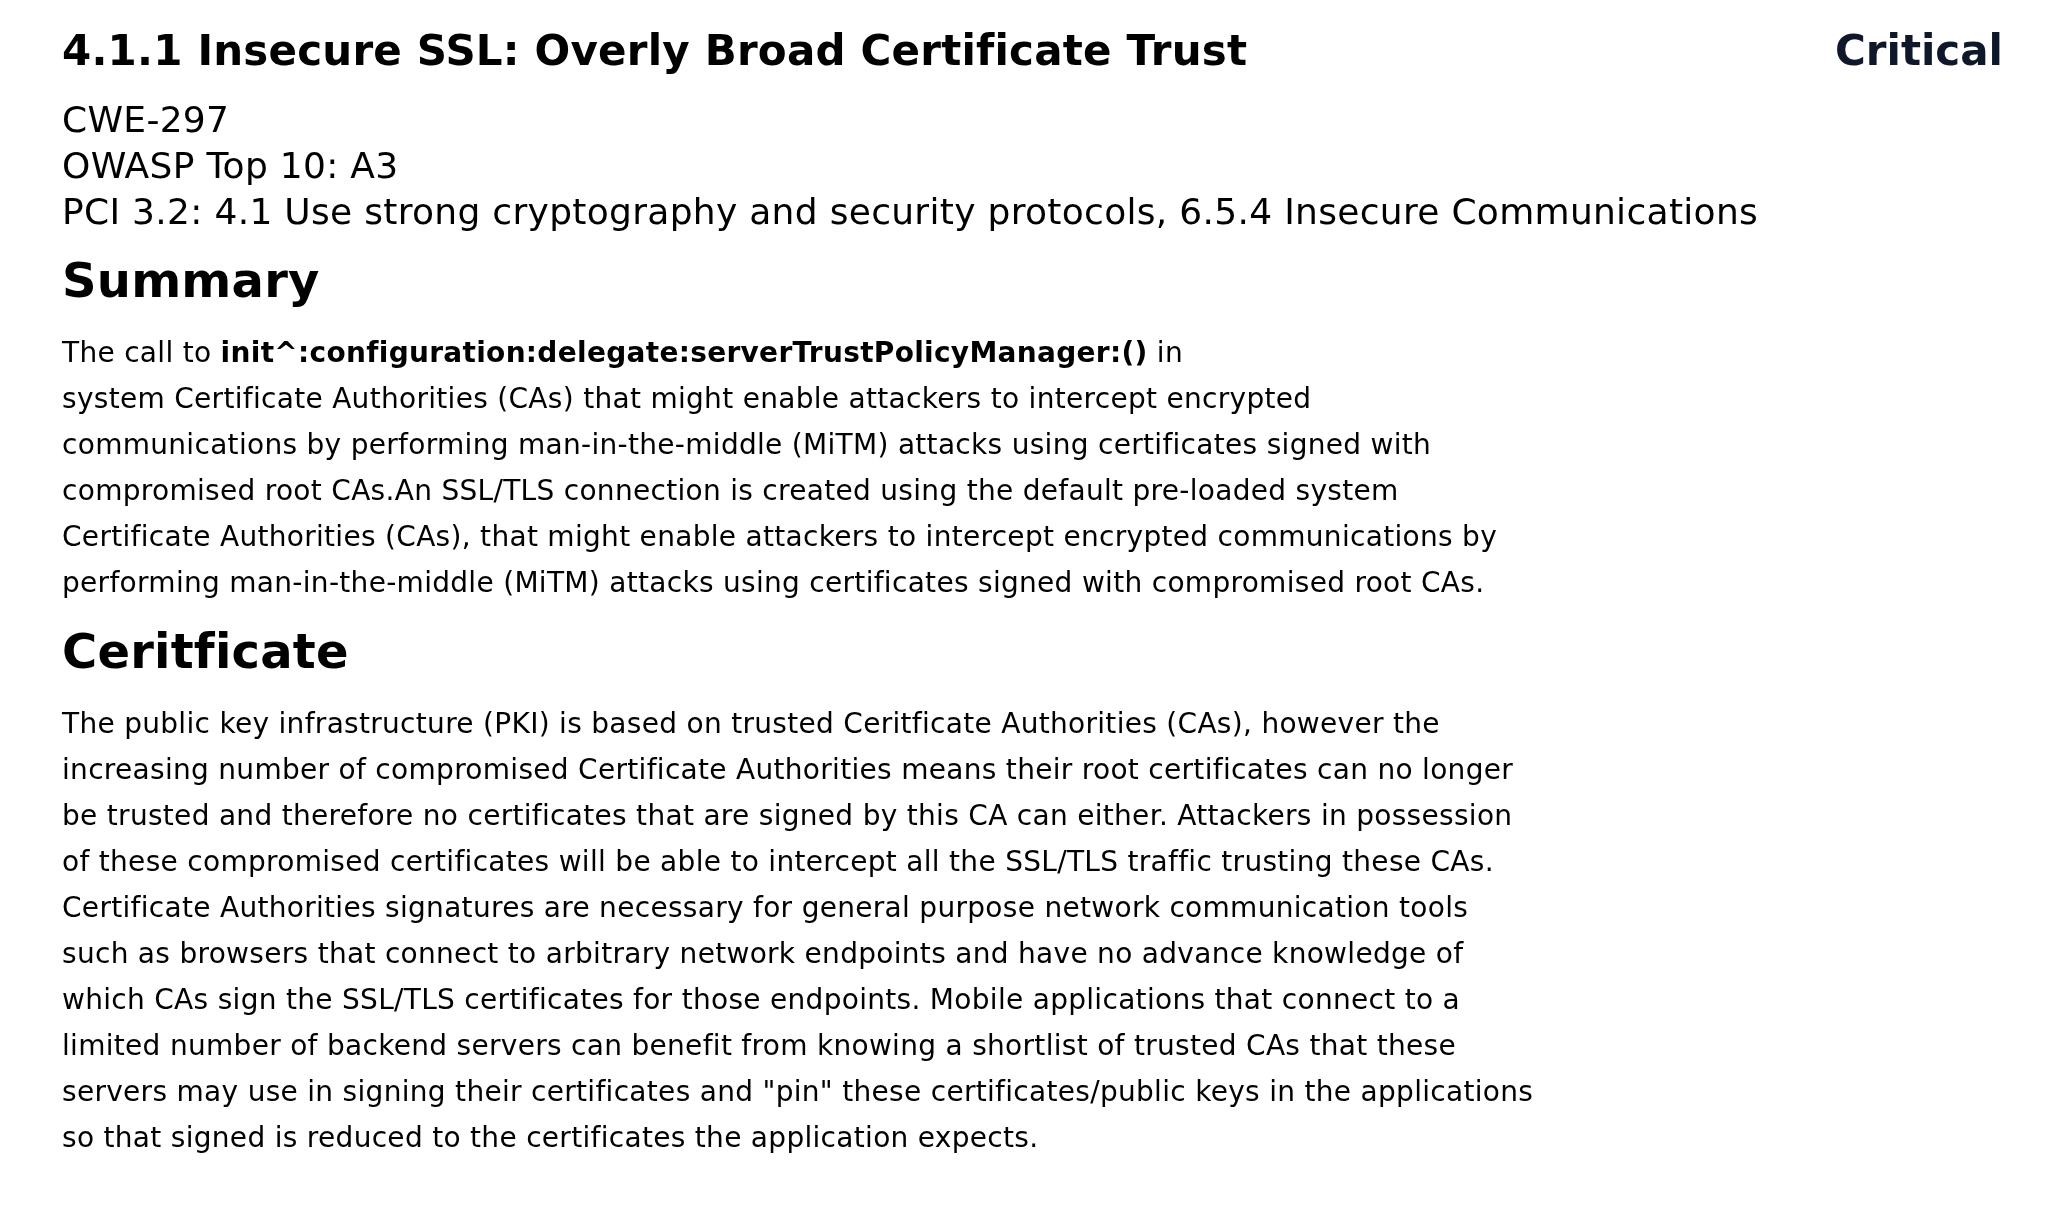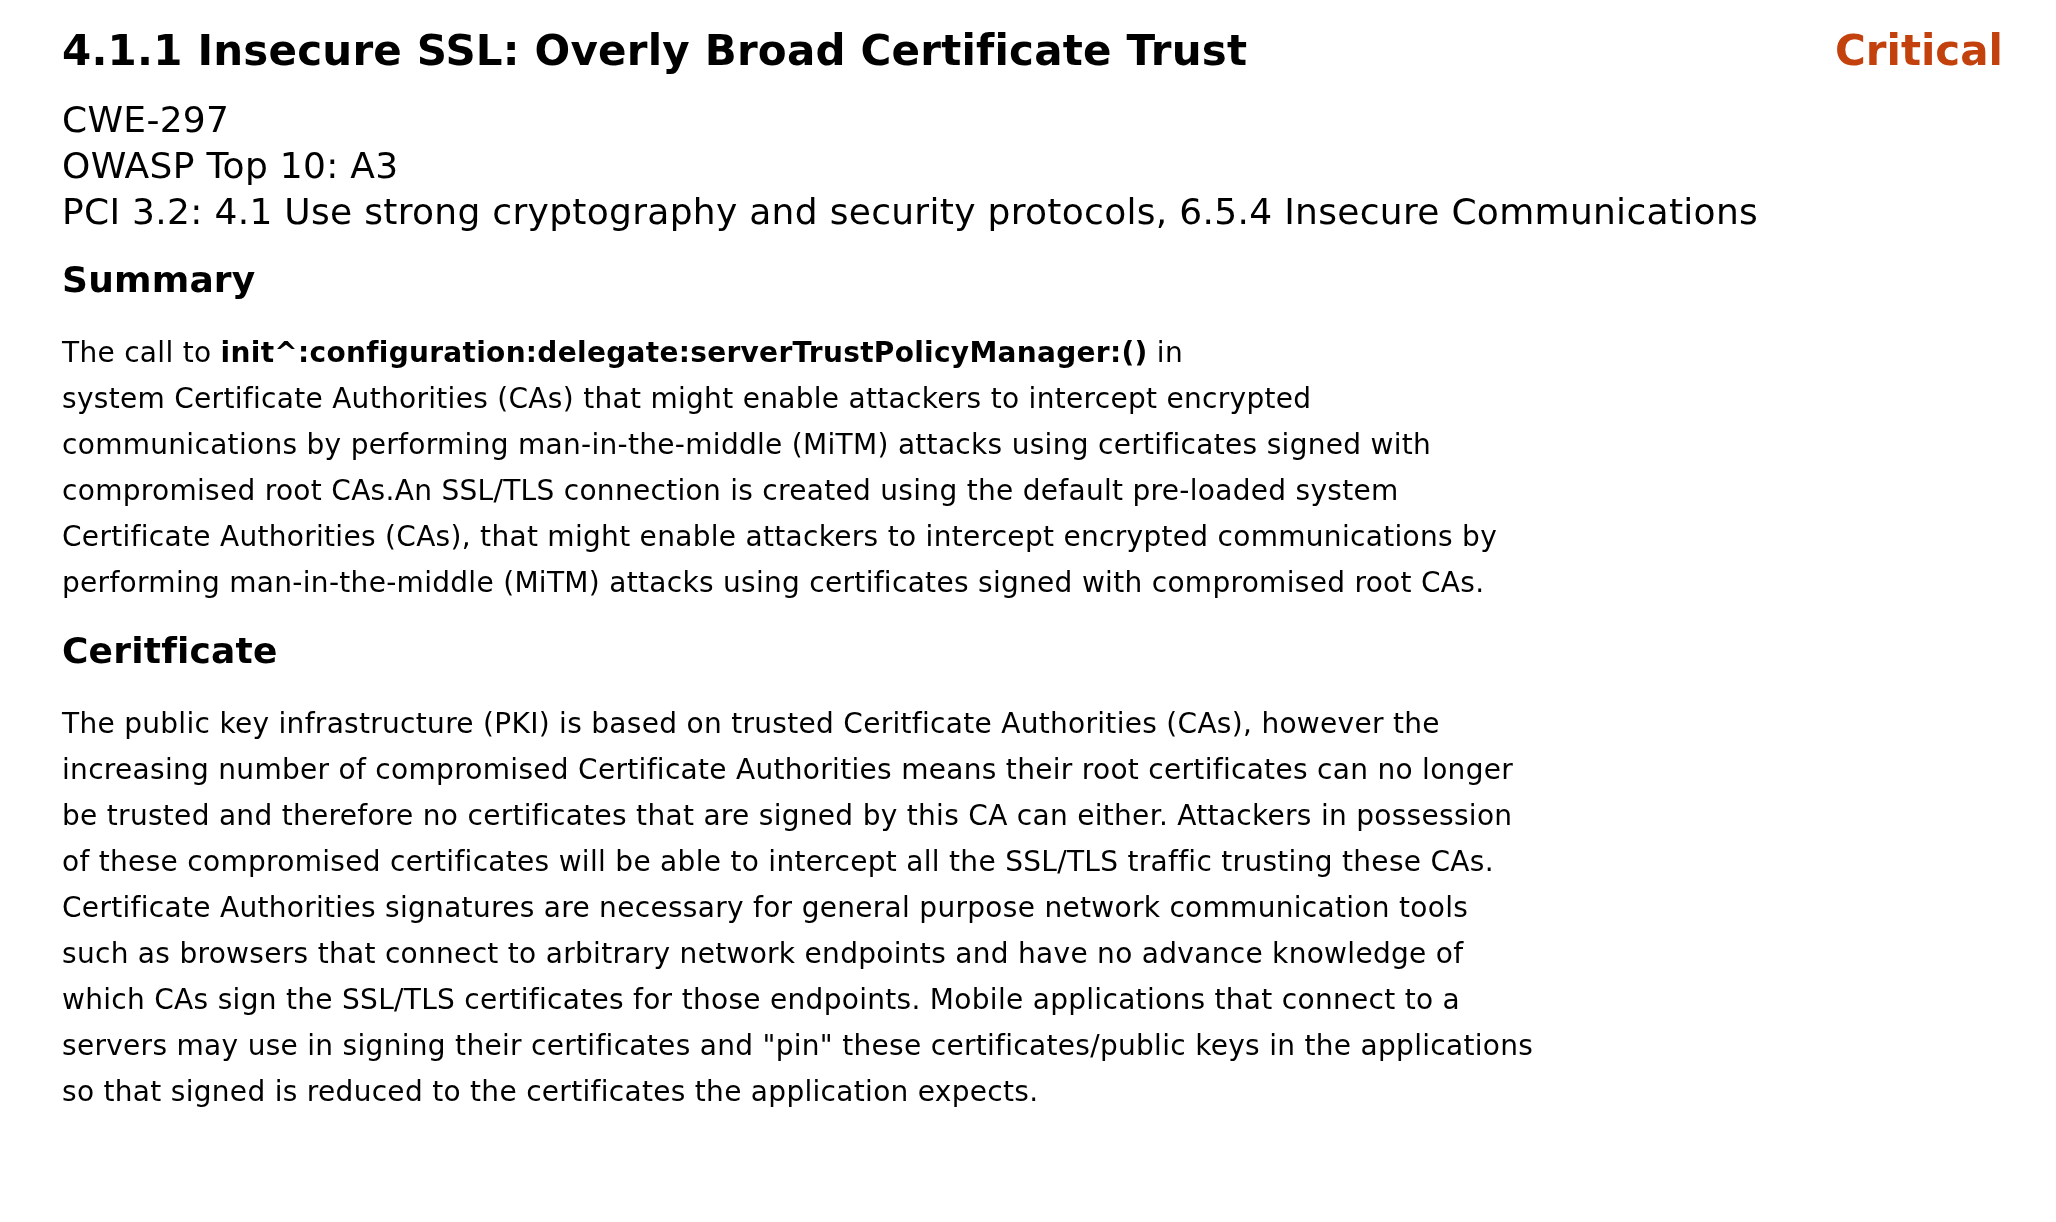--- a/index.html
+++ b/index.html
@@ -47,42 +47,42 @@
     }
     .meta {
       margin-top: 17px;
       font-size: 36px;
       line-height: 46px;
       letter-spacing: 0.3px;
     }
     .meta div { white-space: nowrap; }
     .section-heading {
       margin: 22px 0 0 0;
-      font-size: 36px;
+      font-size: 48px;
       font-weight: bold;
       line-height: 46px;
       letter-spacing: 0.2px;
     }
     .para {
       margin: 27px 0 0 0;
       font-size: 28px;
       line-height: 46px;
       letter-spacing: 0.3px;
     }
     .para .line { display: block; white-space: nowrap; }
     .para b { font-weight: bold; }
   </style>
 </head>
 <body>
 
 <div class="page">
 
   <div class="title-row">
     <h1 class="title">4.1.1 Insecure SSL: Overly Broad Certificate Trust</h1>
-    <span class="severity" style="color: #c2410c;">Critical</span>
+    <span class="severity" style="color: #0f172a;">Critical</span>
   </div>
 
   <div class="meta">
     <div>CWE-297</div>
     <div>OWASP Top 10: A3</div>
     <div>PCI 3.2: 4.1 Use strong cryptography and security protocols, 6.5.4 Insecure Communications</div>
   </div>
 
   <h2 class="section-heading">Summary</h2>
   <p class="para">
@@ -96,17 +96,18 @@
 
   <h2 class="section-heading">Ceritficate</h2>
   <p class="para">
     <span class="line">The public key infrastructure (PKI) is based on trusted Ceritficate Authorities (CAs), however the</span>
     <span class="line">increasing number of compromised Certificate Authorities means their root certificates can no longer</span>
     <span class="line">be trusted and therefore no certificates that are signed by this CA can either. Attackers in possession</span>
     <span class="line">of these compromised certificates will be able to intercept all the SSL/TLS traffic trusting these CAs.</span>
     <span class="line">Certificate Authorities signatures are necessary for general purpose network communication tools</span>
     <span class="line">such as browsers that connect to arbitrary network endpoints and have no advance knowledge of</span>
     <span class="line">which CAs sign the SSL/TLS certificates for those endpoints. Mobile applications that connect to a</span>
+    <span class="line">limited number of backend servers can benefit from knowing a shortlist of trusted CAs that these</span>
     <span class="line">servers may use in signing their certificates and "pin" these certificates/public keys in the applications</span>
     <span class="line">so that signed is reduced to the certificates the application expects.</span>
   </p>
 
 </div>
 
 </body></html>

